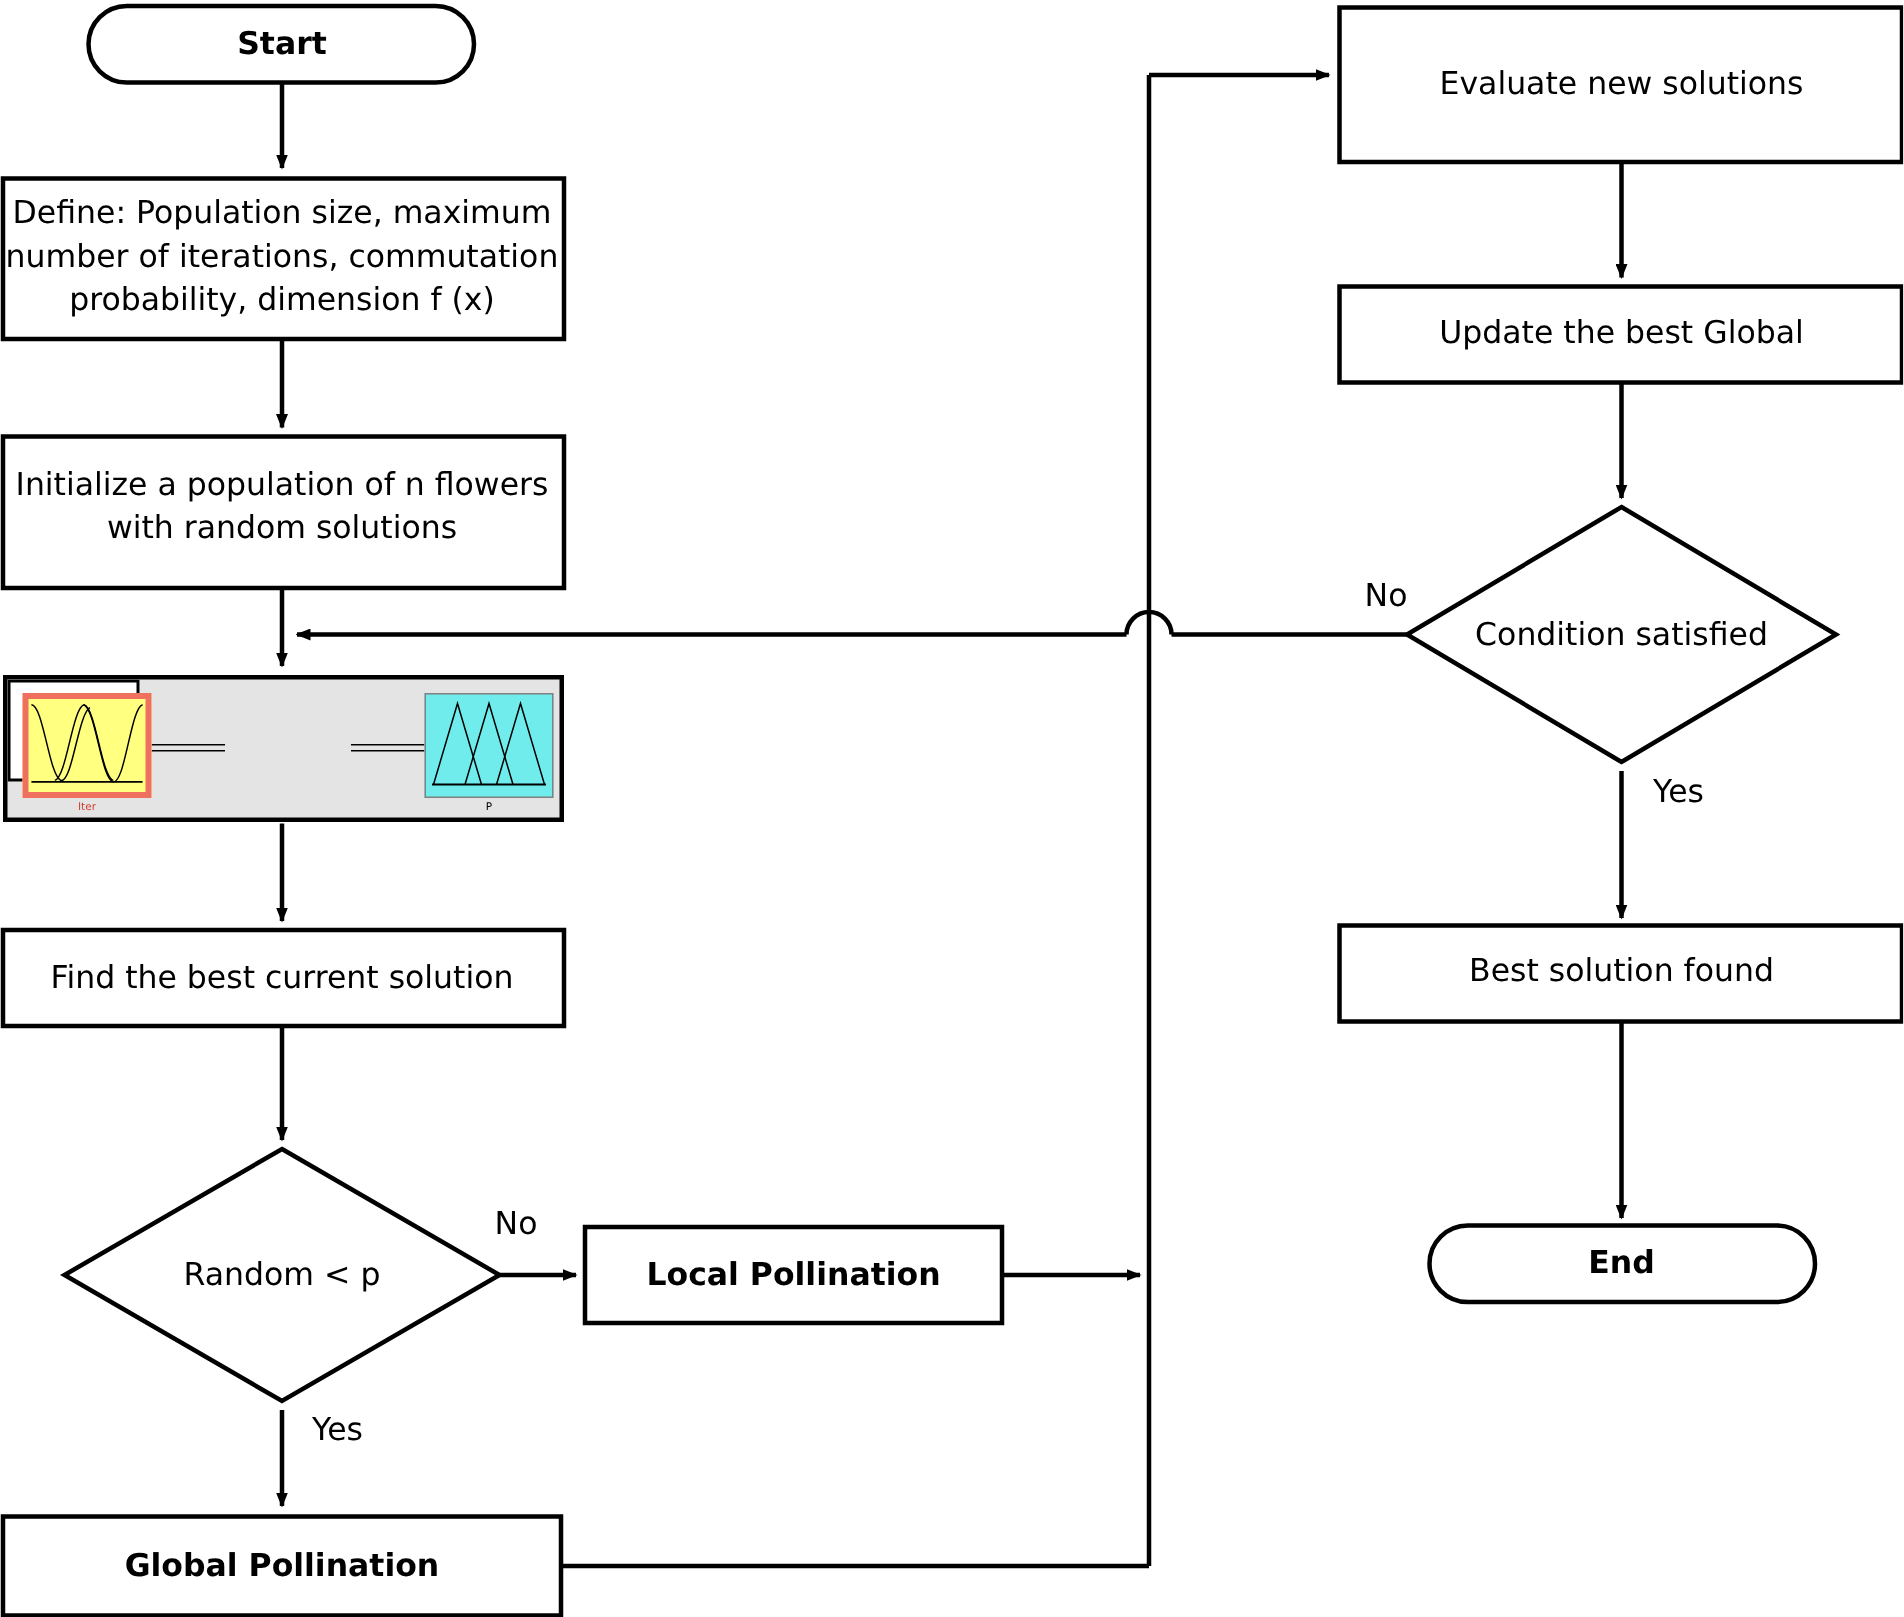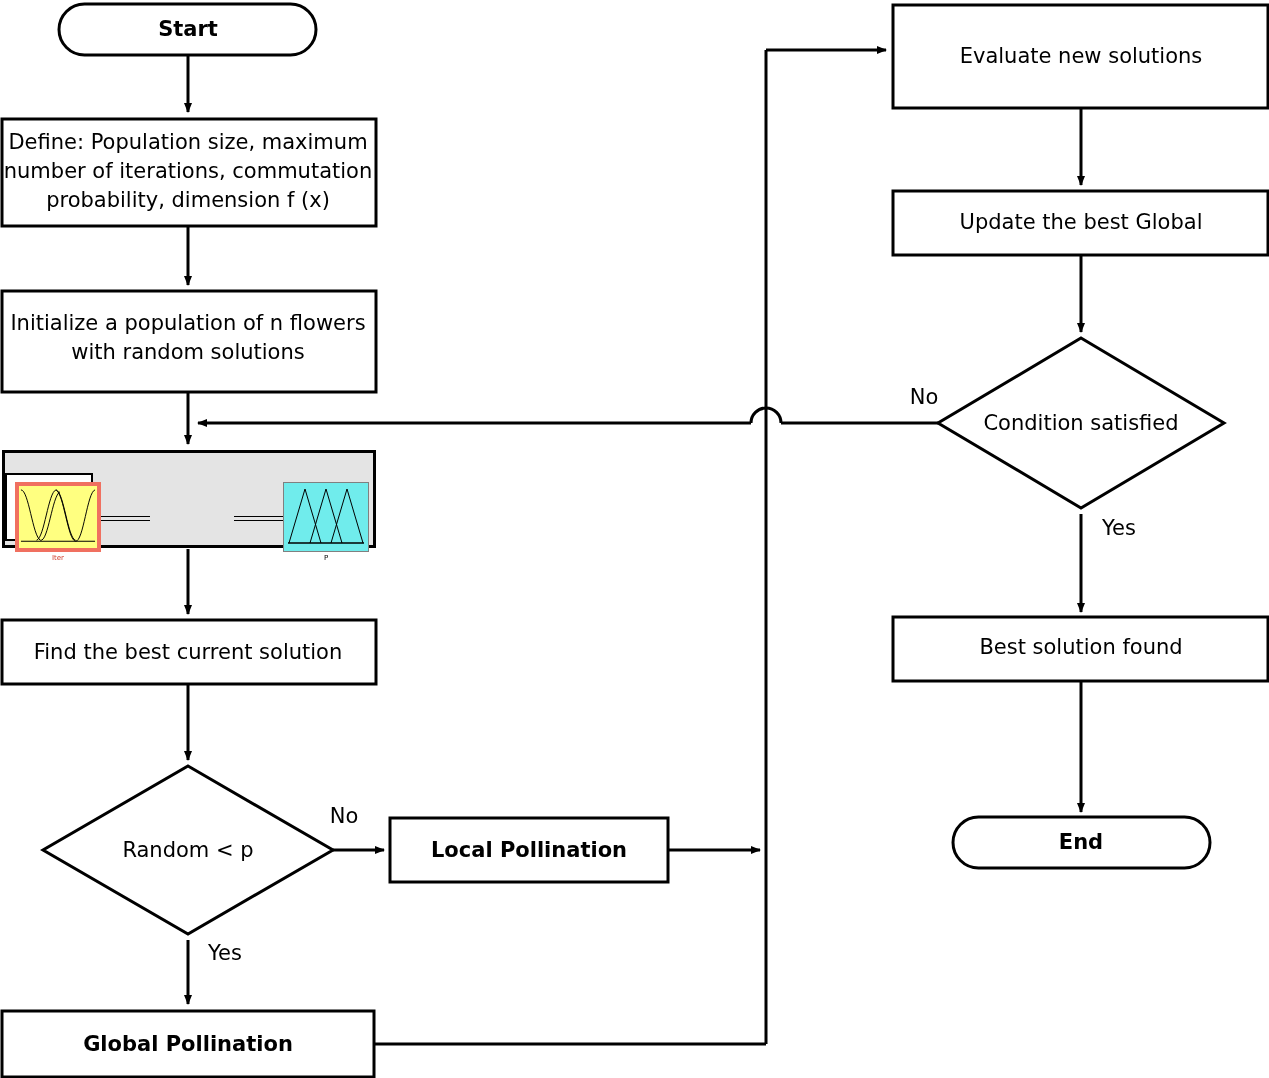--- a/index.html
+++ b/index.html
@@ -59,21 +59,20 @@
     width: 374px;
     height: 98px;
     border: 3px solid #000000;
     box-sizing: border-box;
     background: #e4e4e4;
   }
   .fis-inner {
     position: relative;
     width: 100%;
     height: 100%;
-    margin-top: 20px;
   }
   .fis-block {
     position: absolute;
     box-sizing: border-box;
   }
   .fis-input {
     left: 10px;
     top: 9px;
     width: 86px;
     height: 70px;

